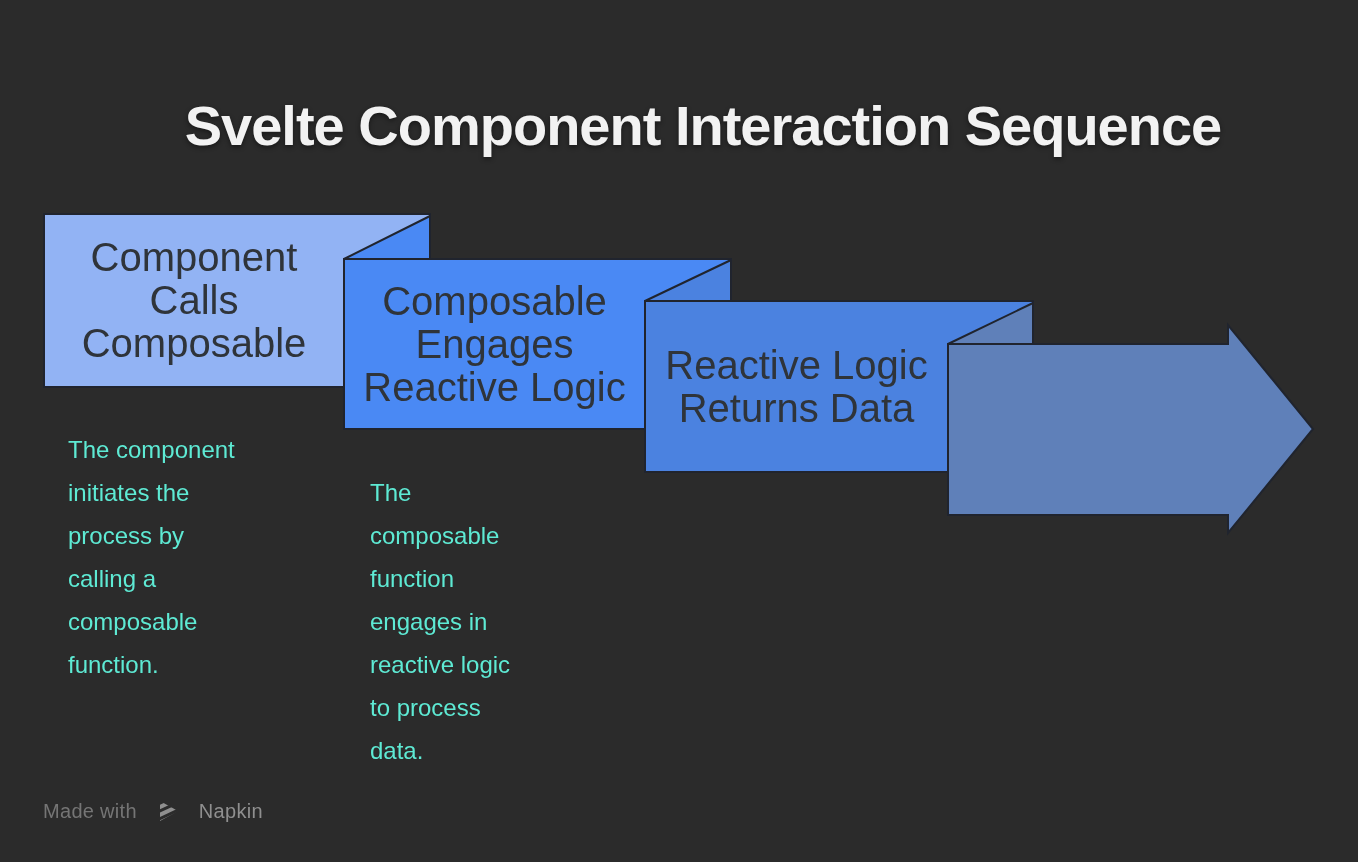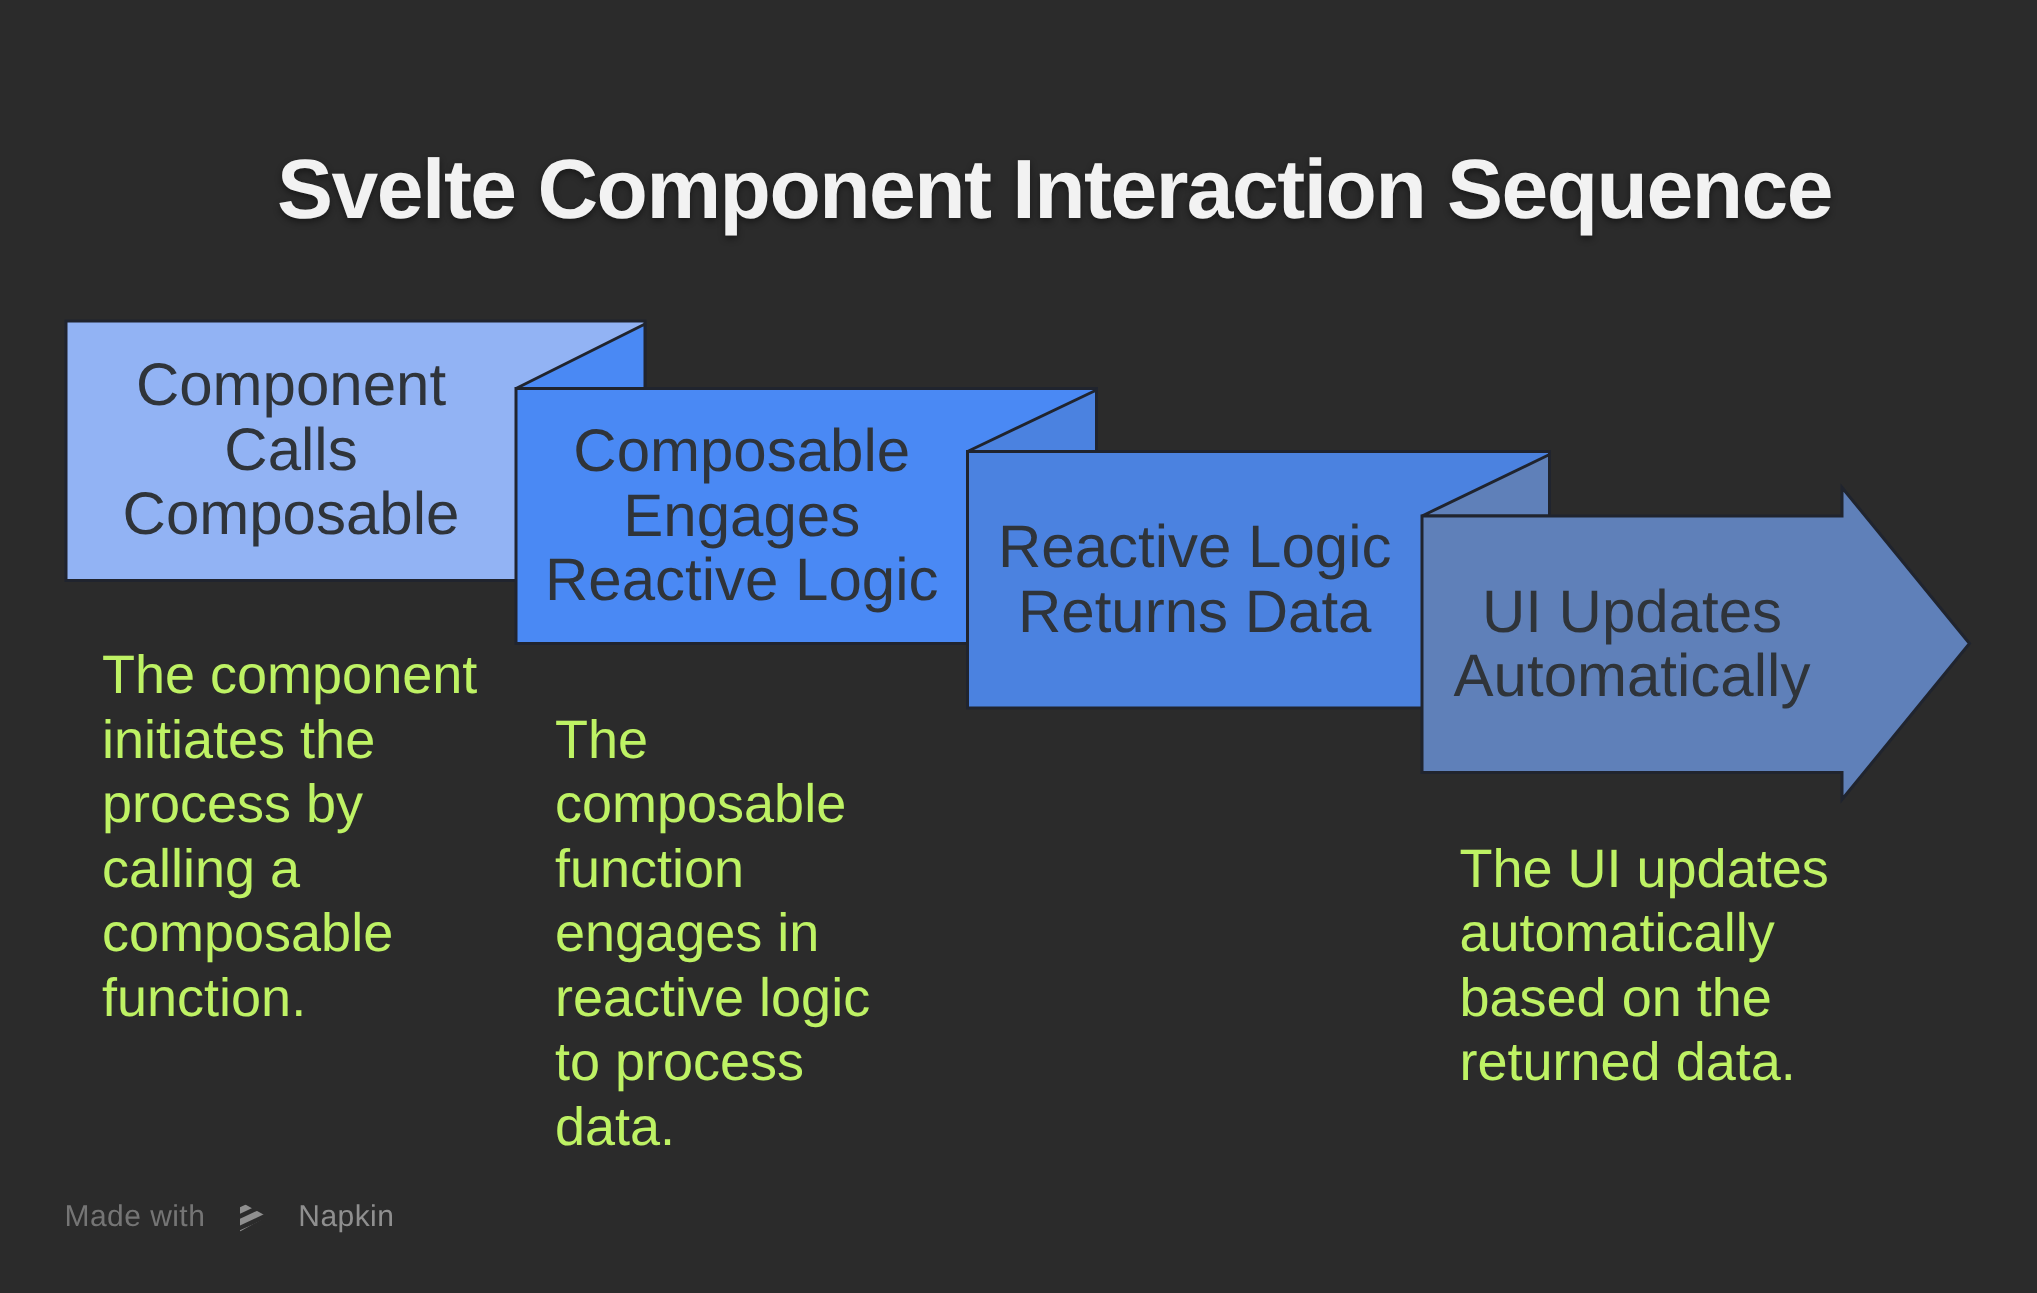--- a/index.html
+++ b/index.html
@@ -15,21 +15,21 @@
   }
   .shapes{position:absolute;left:0;top:0;width:1358px;height:862px;}
   .shapes polygon{stroke:#20242E;stroke-width:2;stroke-linejoin:miter;}
   .step-label{
     position:absolute;display:flex;align-items:center;justify-content:center;
     text-align:center;white-space:pre-line;
     font-size:40px;line-height:43px;color:#2F343A;
   }
   .step-desc{
     position:absolute;white-space:pre-line;
-    font-size:36px;line-height:43px;color:#bef264;
+    font-size:24px;line-height:43px;color:#5eead4;
   }
   .footer{
     position:absolute;left:43px;top:799px;display:flex;align-items:flex-end;gap:19px;
     font-size:20px;color:#757575;letter-spacing:.3px;
   }
   .footer .brand{color:#8F8F8F;}
 </style>
 </head>
 <body>
 
@@ -48,40 +48,34 @@
   </svg>
 
   <div class="step-label" style="left:44px;top:214px;width:300px;height:173px;">Component
 Calls
 Composable</div>
   <div class="step-label" style="left:344px;top:259px;width:301px;height:170px;">Composable
 Engages
 Reactive Logic</div>
   <div class="step-label" style="left:645px;top:301px;width:303px;height:171px;">Reactive Logic
 Returns Data</div>
-  <div class="step-label" style="left:948px;top:344px;width:280px;height:171px;">UI Updates
-Automatically</div>
 
   <div class="step-desc" style="left:68px;top:428px;width:285px;">The component
 initiates the
 process by
 calling a
 composable
 function.</div>
   <div class="step-desc" style="left:370px;top:471px;width:285px;">The
 composable
 function
 engages in
 reactive logic
 to process
 data.</div>
-  <div class="step-desc" style="left:973px;top:557px;width:300px;">The UI updates
-automatically
-based on the
-returned data.</div>
 
   <div class="footer">
     <span>Made with</span>
     <svg width="24" height="24" viewBox="0 0 24 24" aria-hidden="true">
       <defs>
         <clipPath id="napkin-tri-clip">
             <path d="M4 2 L22 12 L4 22 Z"></path>
           </clipPath>
       </defs>
       <g clip-path="url(#napkin-tri-clip)">

